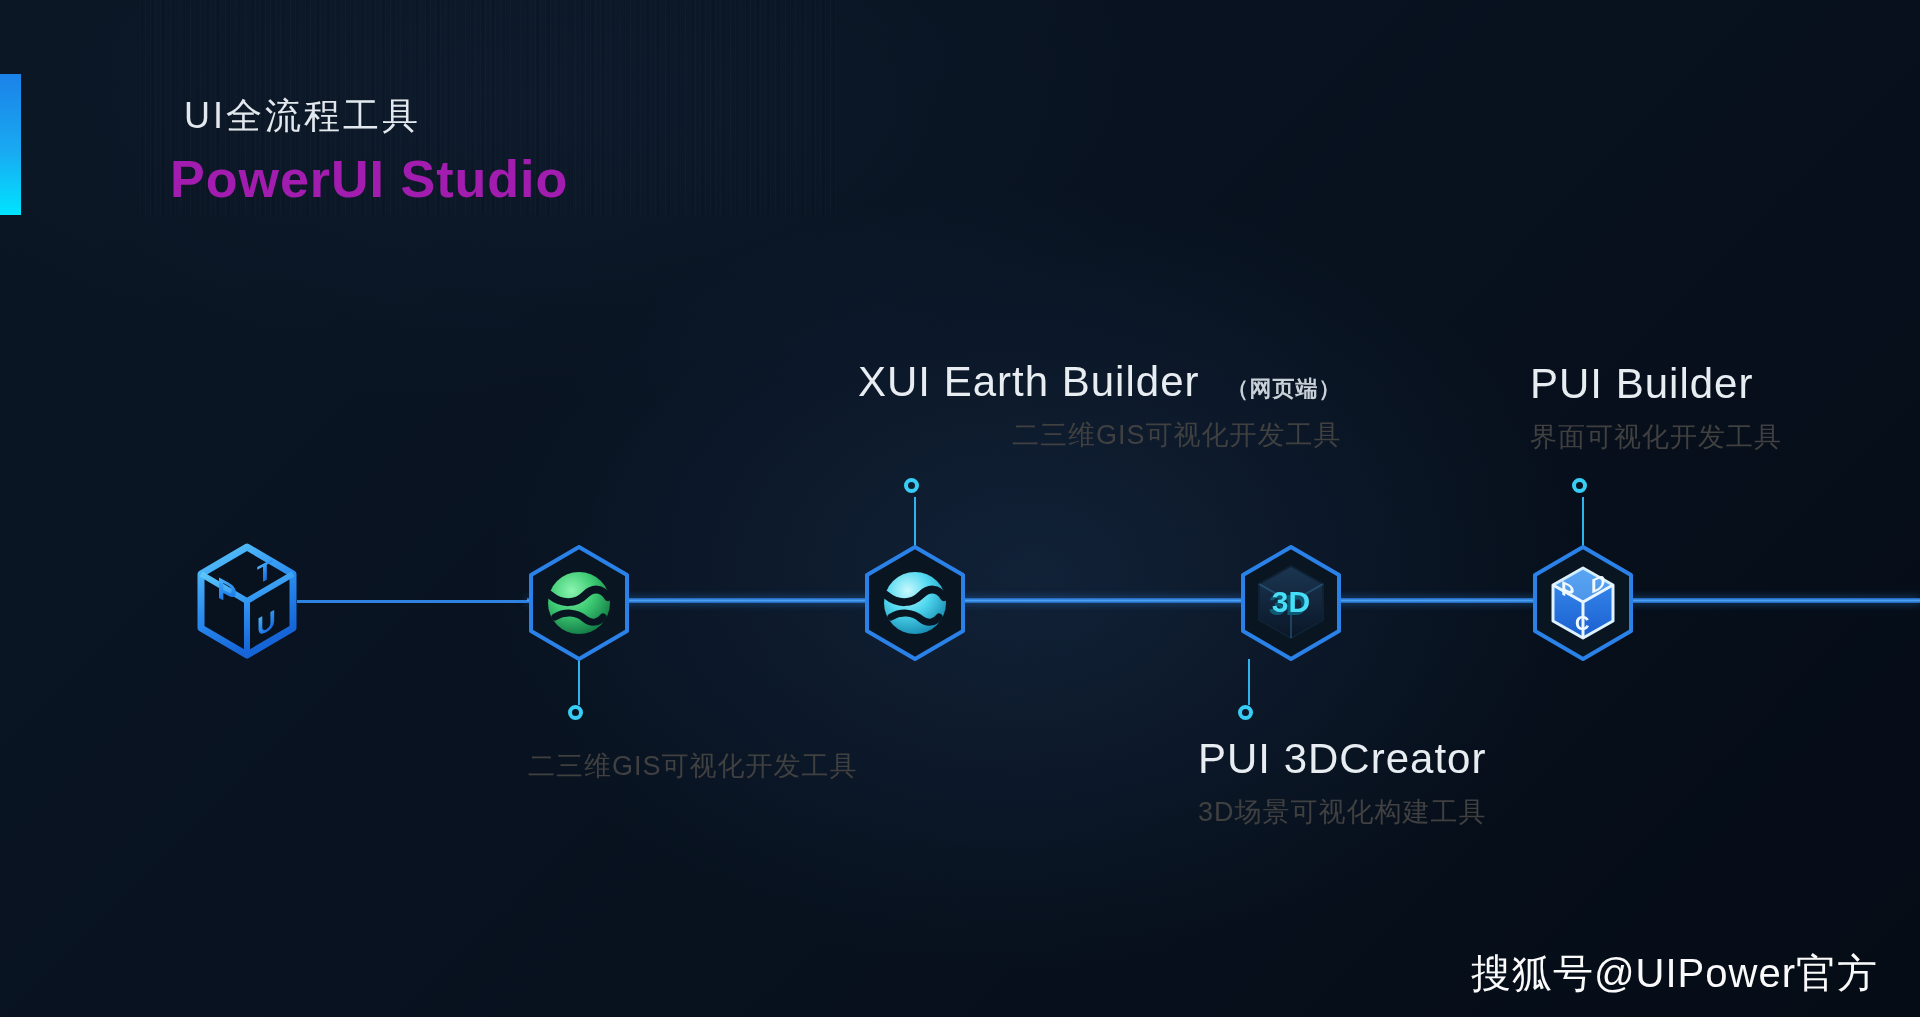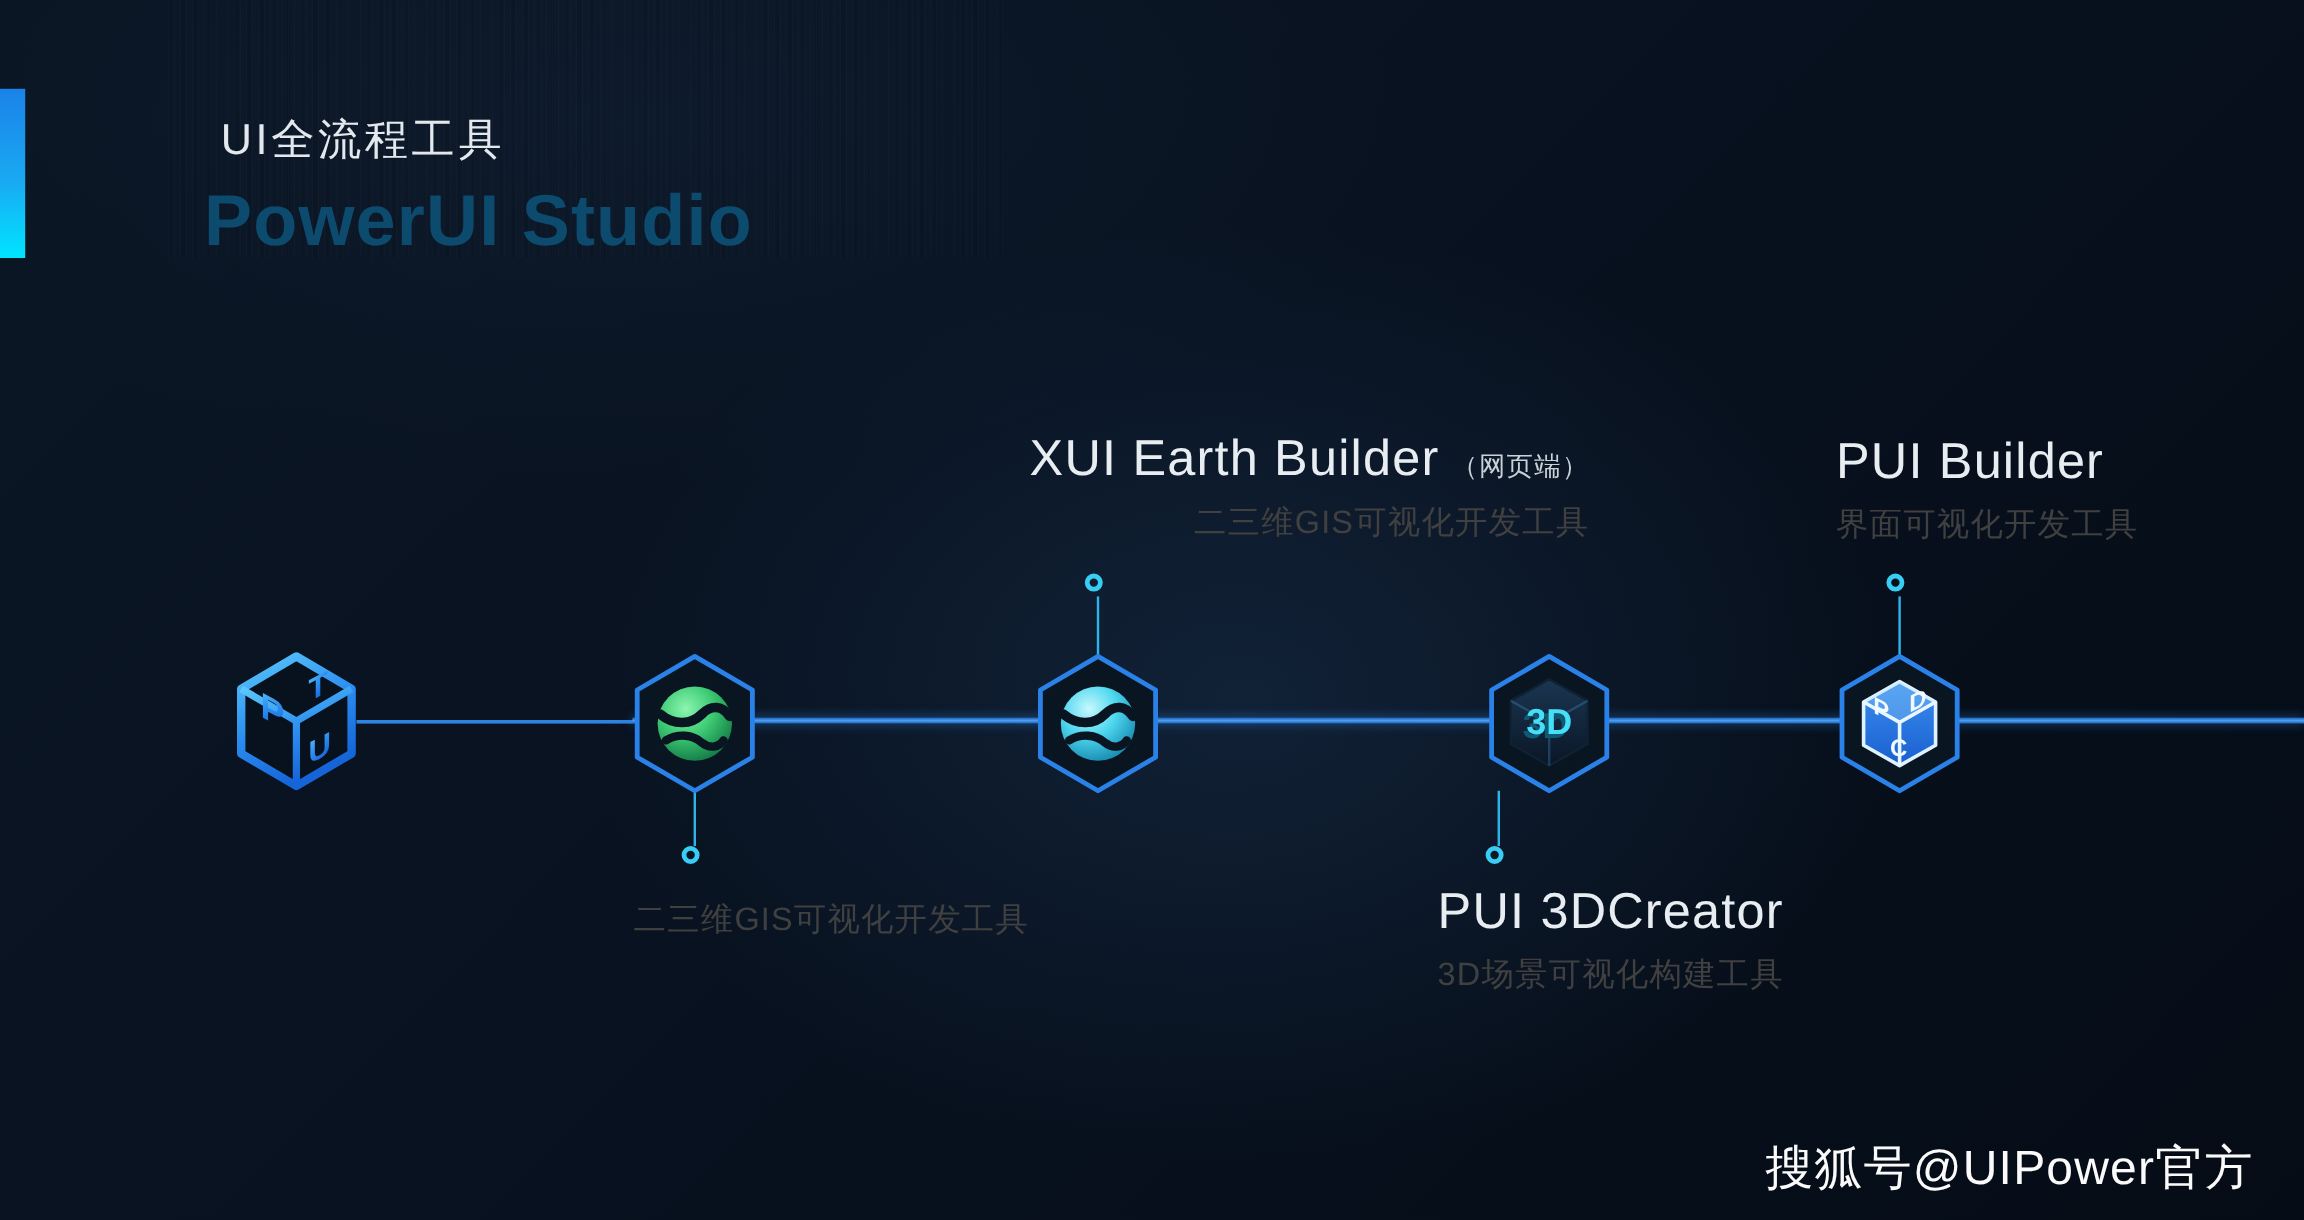--- a/index.html
+++ b/index.html
@@ -19,44 +19,44 @@
       repeating-linear-gradient(90deg, rgba(150,180,210,0.06) 0 1px, transparent 1px 5px),
       repeating-linear-gradient(90deg, rgba(0,0,0,0.14) 0 3px, transparent 3px 11px);
     opacity:.45; pointer-events:none;
   }
   .accent-bar{
     position:absolute; left:0; top:74px; width:21px; height:141px;
     background:linear-gradient(180deg,#1b82e8 0%,#19aaf2 55%,#00e4ff 100%);
   }
   .header{ position:absolute; left:170px; top:80px; }
   .header .subtitle{ font-size:36px; letter-spacing:3px; color:#e2e8ee; margin-left:14px;margin-top:12px; }
-  .header .title{ font-size:60px; font-weight:700; letter-spacing:1px; color:#0c4a6e; margin-top:8px; }
+  .header .title{ font-size:52px; font-weight:700; letter-spacing:1px; color:#a21caf; margin-top:8px; }
 
   .line-thin{
     position:absolute; left:297px; top:600px; width:232px; height:3px;
     background:#2e82e0; z-index:1;
   }
   .line-main{
     position:absolute; left:527px; top:598px; width:1393px; height:5px;
     background:linear-gradient(180deg,#1d5fb4,#4aa0f2 50%,#1d5fb4);
     box-shadow:0 0 9px rgba(46,134,232,0.55); z-index:1;
   }
   .hex{ position:absolute; top:544px; width:104px; height:118px; z-index:2; }
   .logo-wrap{ position:absolute; left:195px; top:543px; width:104px; height:118px; z-index:2; }
 
   .stem{ position:absolute; width:2px; background:#2fb3ec; z-index:1; }
   .node{
     position:absolute; width:15px; height:15px; border:4px solid #38cdf4;
     border-radius:50%; background:transparent; z-index:2;
   }
 
   .label{ position:absolute; z-index:3; }
-  .ltitle-row{ display:flex; align-items:baseline; gap:10px; }
+  .ltitle-row{ display:flex; align-items:baseline; gap:27px; }
   .ltitle{ font-size:42px; font-weight:300; letter-spacing:1px; color:#e8edf2; }
-  .lplat{ font-size:22px; color:#c9d1d8; letter-spacing:1px; }
+  .lplat{ font-size:22px; color:#c9d1d8; letter-spacing:1px;font-weight:bold; }
   .ldesc{ font-size:27px; color:#404040; letter-spacing:1px; margin-top:11px;text-align:right; }
   .label-0{ left:528px;  top:737px; }
   .label-1{ left:858px;  top:358px; }
   .label-2{ left:1198px; top:735px; }
   .label-3{ left:1530px; top:360px; }
 
   .watermark{
     position:absolute; right:42px; top:946px; font-size:40px; font-weight:400;
     color:#fafafa; letter-spacing:1px; z-index:4;
   }

